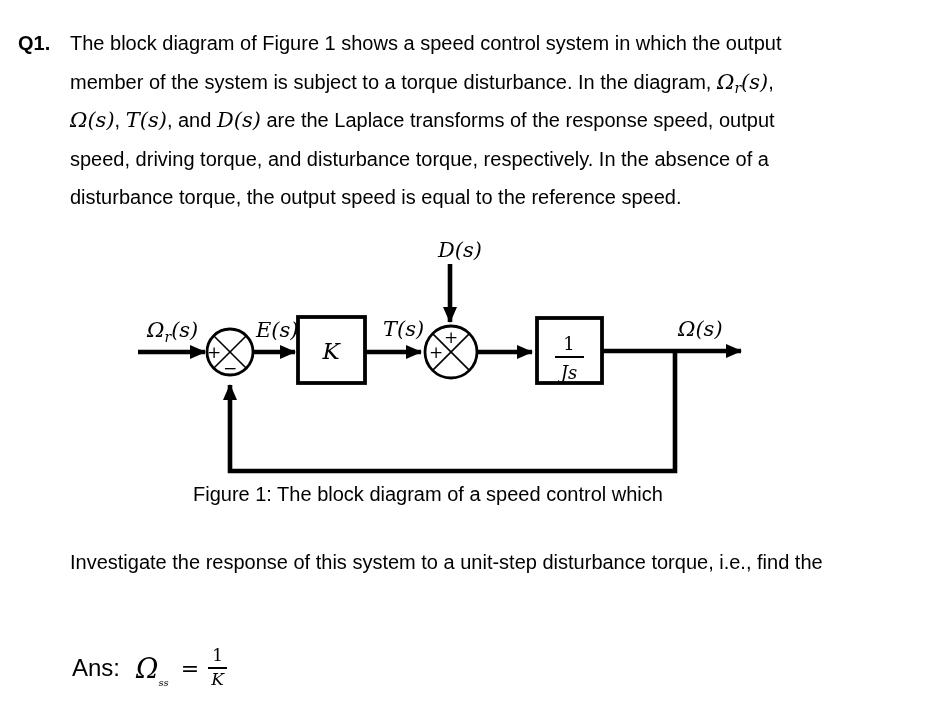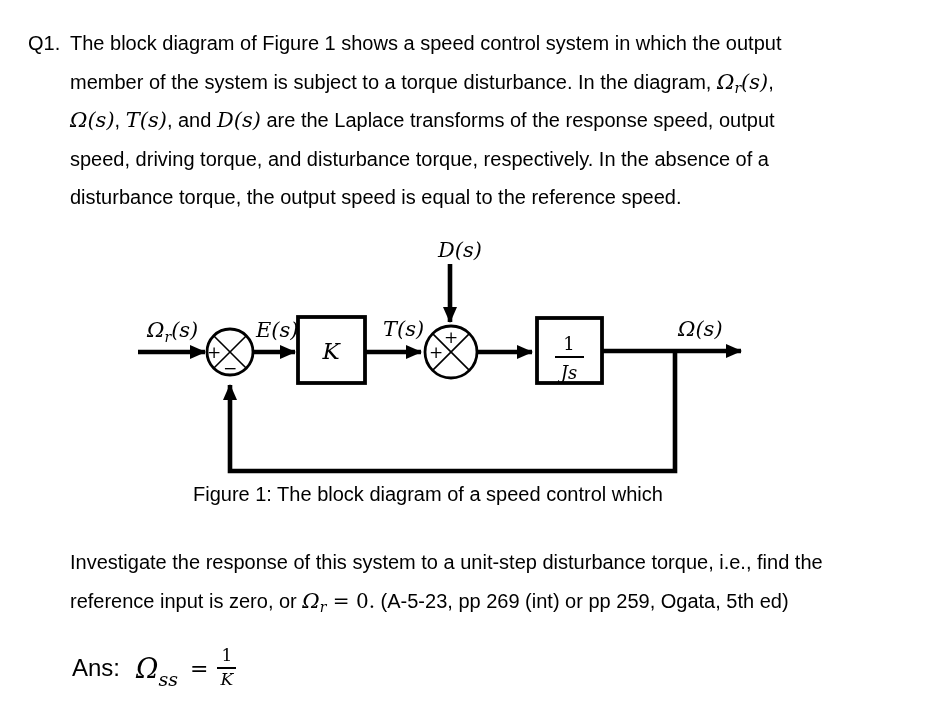--- a/index.html
+++ b/index.html
@@ -1,22 +1,22 @@
 <!DOCTYPE html>
 <html><head>
 <meta charset="utf-8">
 <style>
   html,body { margin:0; padding:0; background:#ffffff; }
   .page {
     position:relative; width:929px; height:703px; background:#ffffff;
     color:#000; font-family:"Liberation Sans", sans-serif; overflow:hidden;
   }
   .qnum {
-    position:absolute; left:28px; top:24px;
-    font-size:20px; line-height:38.5px;
+    position:absolute; left:18px; top:24px;
+    font-size:20px; line-height:38.5px;font-weight:bold;
   }
   .para { position:absolute; left:70px; }
   .p1 { top:24px; }
   .p2 { top:543px; }
   .line {
     white-space:nowrap; font-size:20px; line-height:38.5px; height:38.5px;
   }
   
   .s-m   { font-family:"DejaVu Serif", serif; font-style:italic; font-size:21px; }
   .s-mr  { font-family:"DejaVu Serif", serif; font-size:20px; }
@@ -37,21 +37,21 @@
 
   .ans {
     position:absolute; left:72px; top:644px; height:48px;
     display:flex; align-items:center;
   }
   .ans-label { font-size:24px; margin-right:16px; }
   .ans-omega {
     font-family:"DejaVu Serif", serif; font-style:italic; font-size:27px; line-height:1;
   }
   .ans-sub {
-    font-family:"DejaVu Serif", serif; font-size:19px;
+    font-family:"DejaVu Serif", serif; font-size:10px;
     display:inline-block; transform:translateY(8px);
   }
   .ans-eq {
     font-family:"DejaVu Serif", serif; font-size:22px; margin:0 9px 0 12px;
   }
   .frac {
     display:inline-flex; flex-direction:column; align-items:center;
     font-family:"DejaVu Serif", serif; font-size:17px; line-height:1.15;
   }
   .frac-num { padding:0 4px 1px; border-bottom:2px solid #000; }
@@ -111,21 +111,20 @@
     <text class="dlabel" x="256" y="337">E(s)</text>
     <text class="dlabel" x="383" y="336">T(s)</text>
     <text class="dlabel" x="438" y="257">D(s)</text>
     <text class="dlabel" x="678" y="336">Ω(s)</text>
   </svg>
 
   <div class="caption">Figure 1: The block diagram of a speed control which</div>
 
   <div class="para p2">
     <div class="line"><span>Investigate the response of this system to a unit-step disturbance torque, i.e., find the</span></div>
-    <div class="line"><span>reference input is zero, or </span><span class="s-m">Ω</span><span class="s-sub">r</span><span class="s-mr"> = 0.</span><span> (A-5-23, pp 269 (int) or pp 259, Ogata, 5th ed)</span></div>
   </div>
 
   <div class="ans">
     <span class="ans-label">Ans:</span>
     <span class="ans-omega"><span>Ω</span><span class="ans-sub">ss</span></span>
     <span class="ans-eq">=</span>
     <span class="frac">
       <span class="frac-num">1</span>
       <span class="frac-den">K</span>
     </span>

